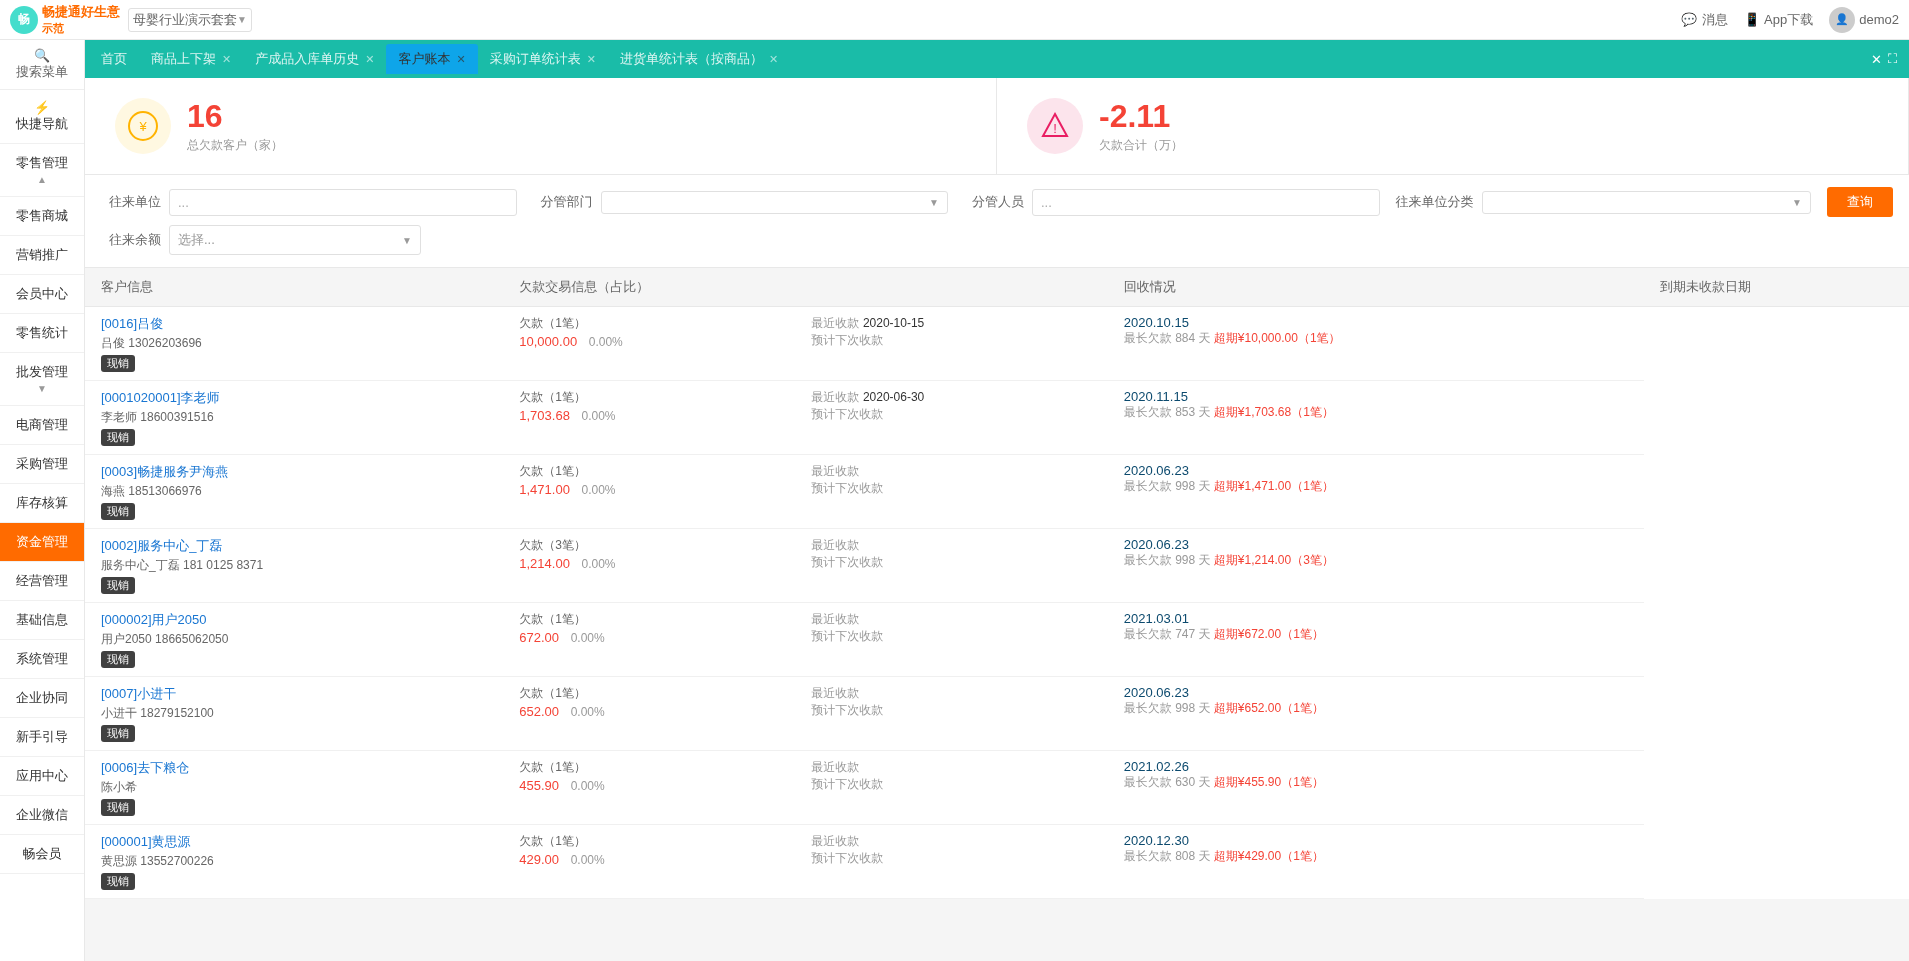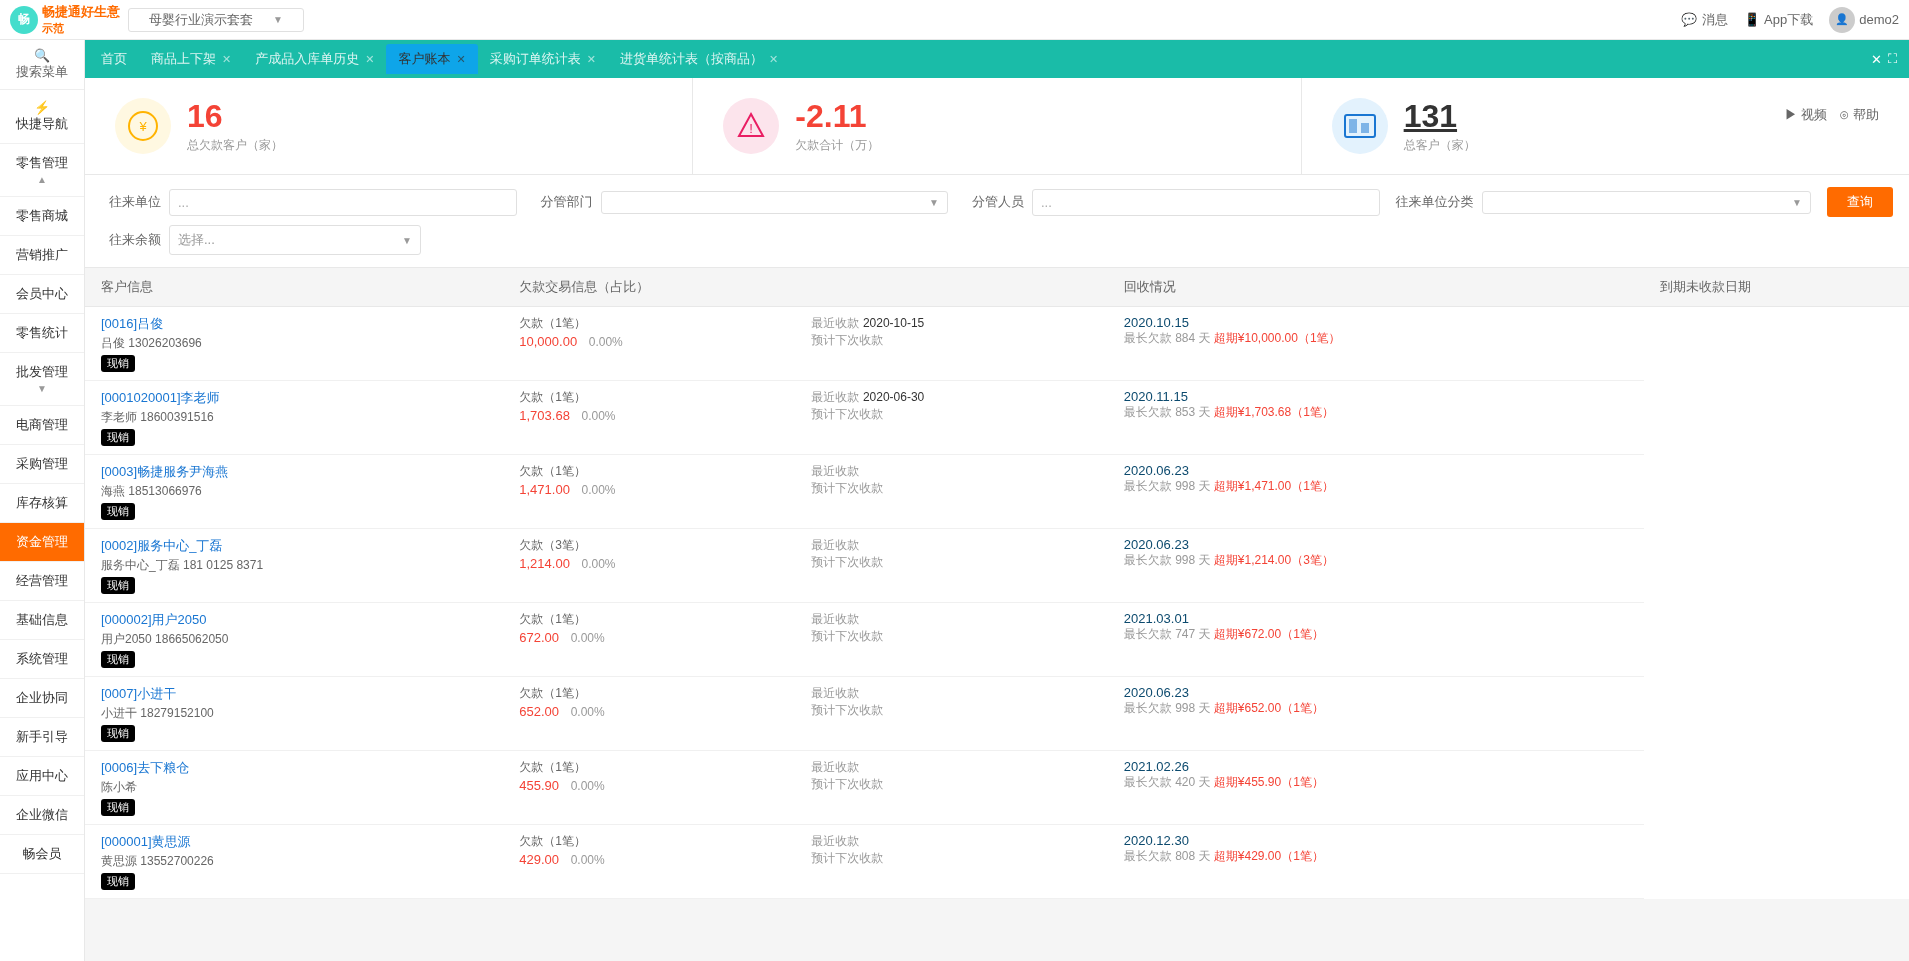--- a/index.html
+++ b/index.html
@@ -3,21 +3,21 @@
   <meta charset="utf-8">
   <style>
     * { box-sizing: border-box; margin: 0; padding: 0; font-family: 'Microsoft YaHei', Arial, sans-serif; font-size: 13px; }
     body { background: #f5f5f5; display: flex; flex-direction: column; height: 100vh; overflow: hidden; }
 
     
     .top-bar { background: #fff; height: 40px; display: flex; align-items: center; justify-content: space-between; padding: 0 10px; border-bottom: 1px solid #e8e8e8; }
     .top-bar-left { display: flex; align-items: center; gap: 8px; }
     .logo-area { display: flex; align-items: center; gap: 4px; color: #ff6b00; font-weight: bold; font-size: 14px; }
     .logo-icon { width: 28px; height: 28px; background: #4dc ; border-radius: 50%; display: flex; align-items: center; justify-content: center; color: white; font-size: 12px; }
-    .company-selector { display: flex; align-items: center; gap: 20px; color: #666; cursor: pointer; padding: 2px 20px; border: 1px solid #e0e0e0; border-radius: 3px; font-size: 12px; }
+    .company-selector { display: flex; align-items: center; gap: 0; color: #666; cursor: pointer; padding: 2px 4px; border: 1px solid #e0e0e0; border-radius: 3px; font-size: 12px; }
     .top-bar-right { display: flex; align-items: center; gap: 16px; color: #666; font-size: 12px; }
     .top-bar-right span { cursor: pointer; display: flex; align-items: center; gap: 4px; }
     .avatar { width: 26px; height: 26px; border-radius: 50%; background: #ccc; display: flex; align-items: center; justify-content: center; font-size: 11px; color: #666; }
 
     
     .main-layout { display: flex; flex: 1; overflow: hidden; }
 
     
     .sidebar { width: 85px; background: #fff; border-right: 1px solid #e8e8e8; display: flex; flex-direction: column; overflow-y: auto; }
     .sidebar-search { padding: 8px 6px; background: #fff; border-bottom: 1px solid #eee; text-align: center; font-size: 12px; color: #666; cursor: pointer; }
@@ -68,21 +68,21 @@
     .results-actions { display: flex; gap: 16px; align-items: center; color: #1abca8; cursor: pointer; }
 
     
     .data-table { width: 100%; background: #fff; border-collapse: collapse; }
     .data-table thead tr { background: #f5f5f5; }
     .data-table th { padding: 10px 16px; text-align: left; font-weight: normal; color: #666; font-size: 13px; border-bottom: 1px solid #e8e8e8; }
     .data-table td { padding: 8px 16px; border-bottom: 1px solid #f0f0f0; vertical-align: top; }
 
     .customer-name { color: #1976d2; font-size: 13px; cursor: pointer; }
     .customer-sub { color: #666; font-size: 12px; margin-top: 2px; }
-    .tag-green { background: #000000; color: #fff; font-size: 11px; padding: 1px 6px; border-radius: 3px; display: inline-block; margin-top: 3px; }
+    .tag-green { background: #404040; color: #fff; font-size: 11px; padding: 1px 6px; border-radius: 3px; display: inline-block; margin-top: 3px; }
     .debt-amount { color: #f44336; font-size: 13px; }
     .debt-label { color: #666; font-size: 12px; margin-bottom: 2px; }
     .debt-percent { color: #999; font-size: 12px; margin-left: 8px; }
     .overdue-link { color: #f44336; font-size: 12px; cursor: pointer; }
     .date-text { color: #0c4a6e; font-size: 13px; }
     .overdue-days { color: #999; font-size: 12px; }
     .recent-label { color: #999; font-size: 12px; }
     .recent-date { color: #333; font-size: 12px; }
 
     
@@ -247,43 +247,20 @@
             <svg width="30" height="30" viewBox="0 0 30 30" fill="none">
               <polygon points="15,3 27,25 3,25" stroke="#e91e63" stroke-width="2" fill="#fce4ec"></polygon>
               <text x="15" y="22" text-anchor="middle" fill="#e91e63" font-size="11">!</text>
             </svg>
           </div>
           <div class="stat-info">
             <span class="stat-number red">-2.11</span>
             <span class="stat-label">欠款合计（万）</span>
           </div>
         </div>
-        <div class="stat-card stat-card-last">
-          <div class="stat-icon blue">
-            <svg width="34" height="34" viewBox="0 0 34 34" fill="none">
-              <rect x="2" y="6" width="30" height="22" rx="2" stroke="#1976d2" stroke-width="2" fill="#e3f2fd"></rect>
-              <rect x="6" y="10" width="8" height="14" fill="#1976d2" opacity="0.5"></rect>
-              <rect x="18" y="14" width="8" height="10" fill="#1976d2" opacity="0.5"></rect>
-            </svg>
-          </div>
-          <div class="stat-info">
-            <span class="stat-number dark">131</span>
-            <span class="stat-label">总客户（家）</span>
-          </div>
-          <div class="stat-card-actions">
-            <span style="cursor:pointer;color:#666;">
-              <span>▶</span>
-              <span>视频</span>
-            </span>
-            <span style="cursor:pointer;color:#666;">
-              <span>⊙</span>
-              <span>帮助</span>
-            </span>
-          </div>
-        </div>
       </div>
 
       <div class="filter-area">
         <div class="filter-row">
           <div class="filter-item">
             <span class="filter-label">往来单位</span>
             <div class="filter-input dots">
               <span>...</span>
             </div>
           </div>
@@ -515,21 +492,21 @@
     <td>
       <div>
         <span class="recent-label">最近收款</span>
         <span class="recent-date"></span>
       </div>
       <div class="recent-label">预计下次收款</div>
     </td>
     <td>
       <div class="date-text">2021.02.26</div>
       <div>
-        <span class="overdue-days">最长欠款 420 天  </span>
+        <span class="overdue-days">最长欠款 630 天  </span>
         <a class="overdue-link">超期¥455.90（1笔）</a>
       </div>
     </td>
   </tr>
             <tr>
     <td>
       <div><a class="customer-name">[000001]黄思源</a></div>
       <div class="customer-sub">黄思源  13552700226</div>
       <span class="tag-green">现销</span>
     </td>

